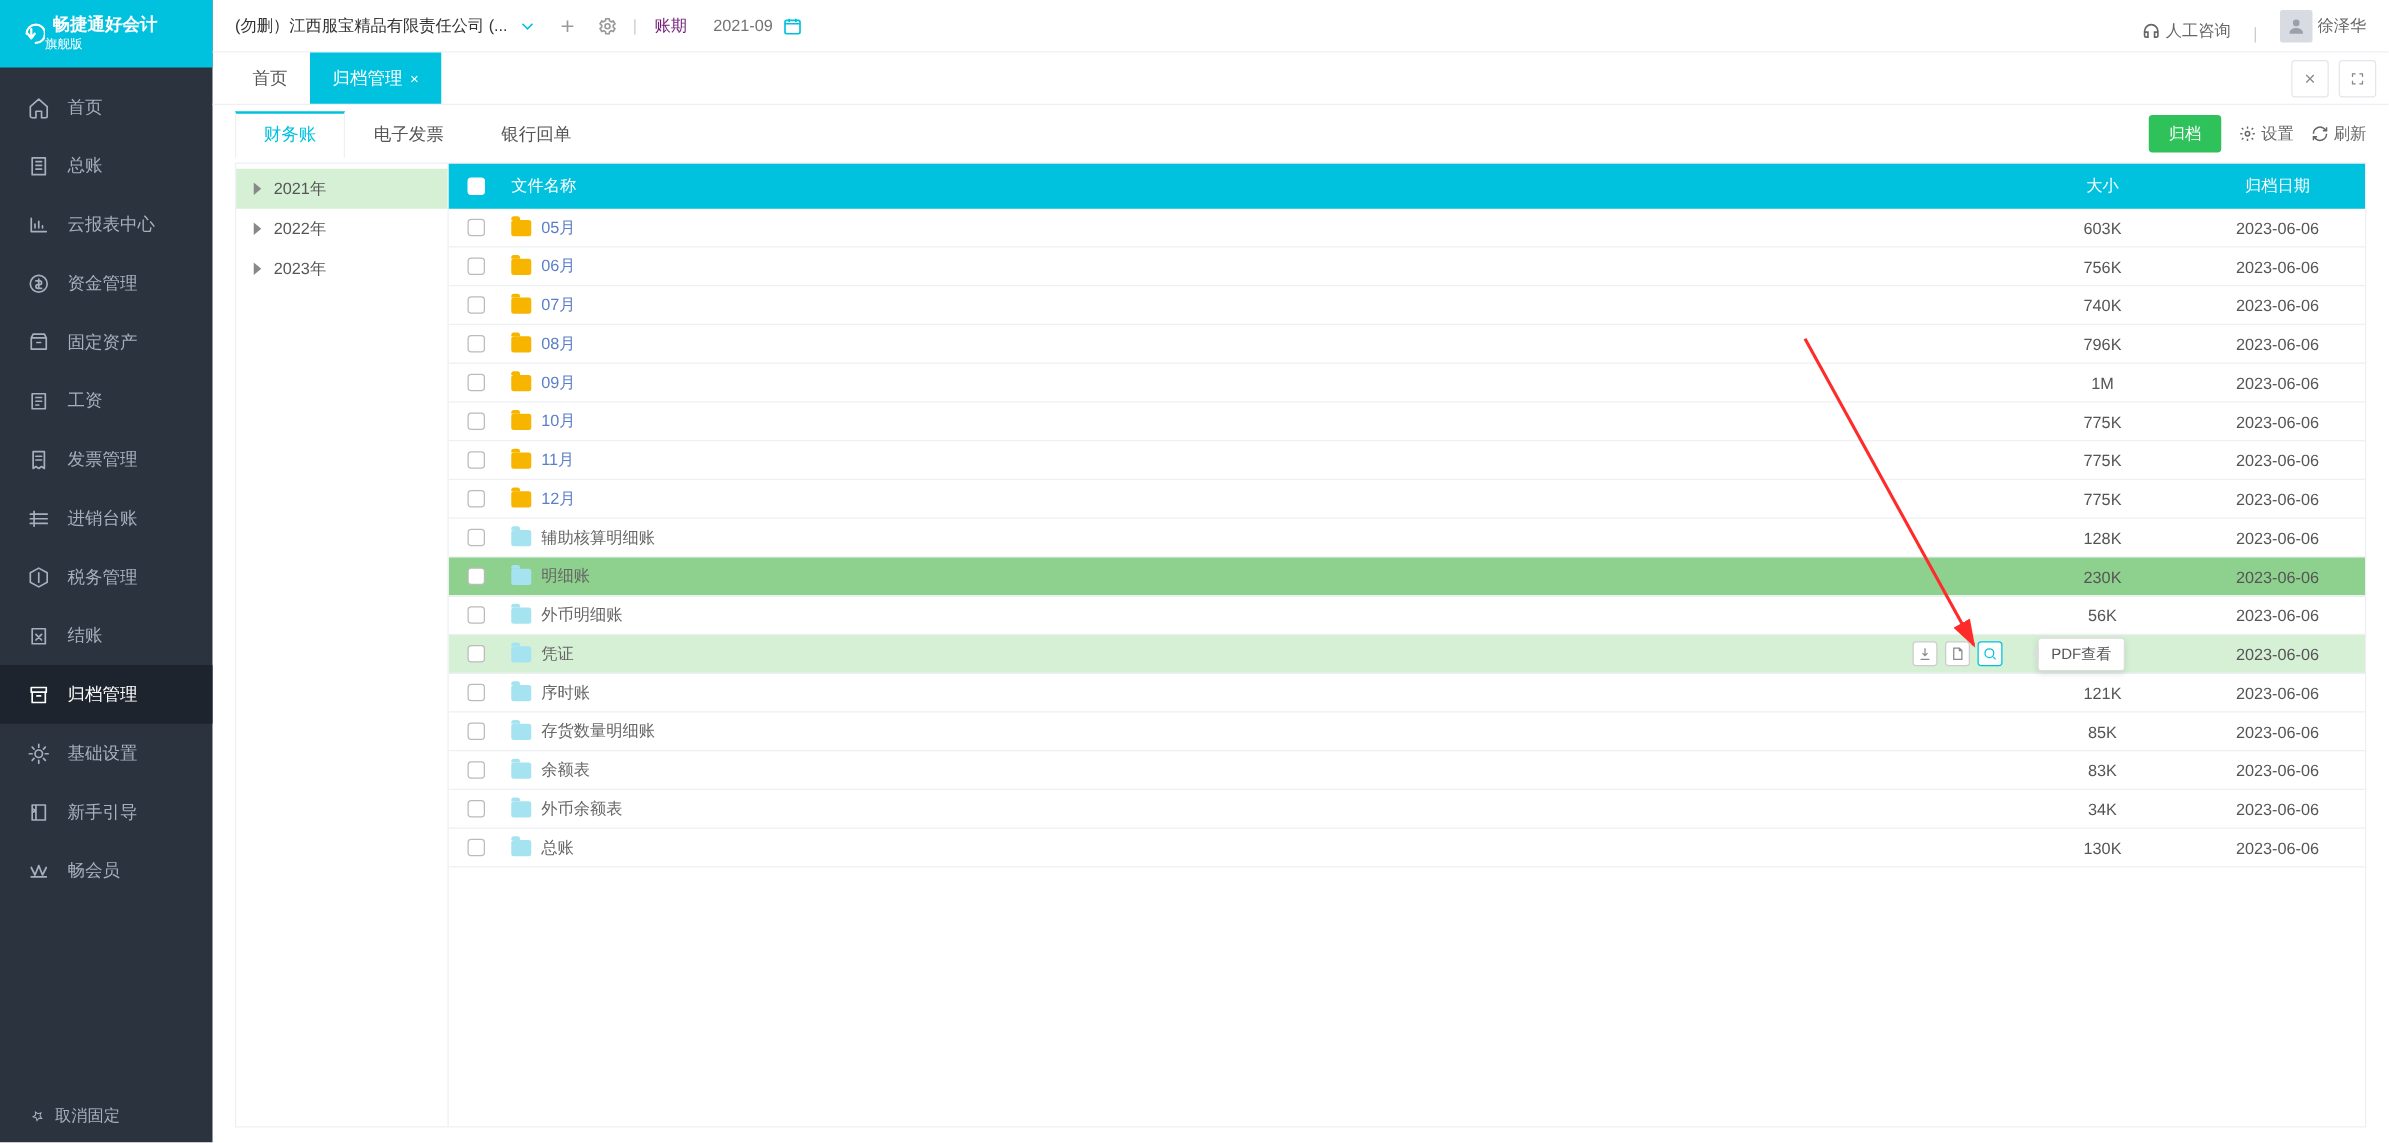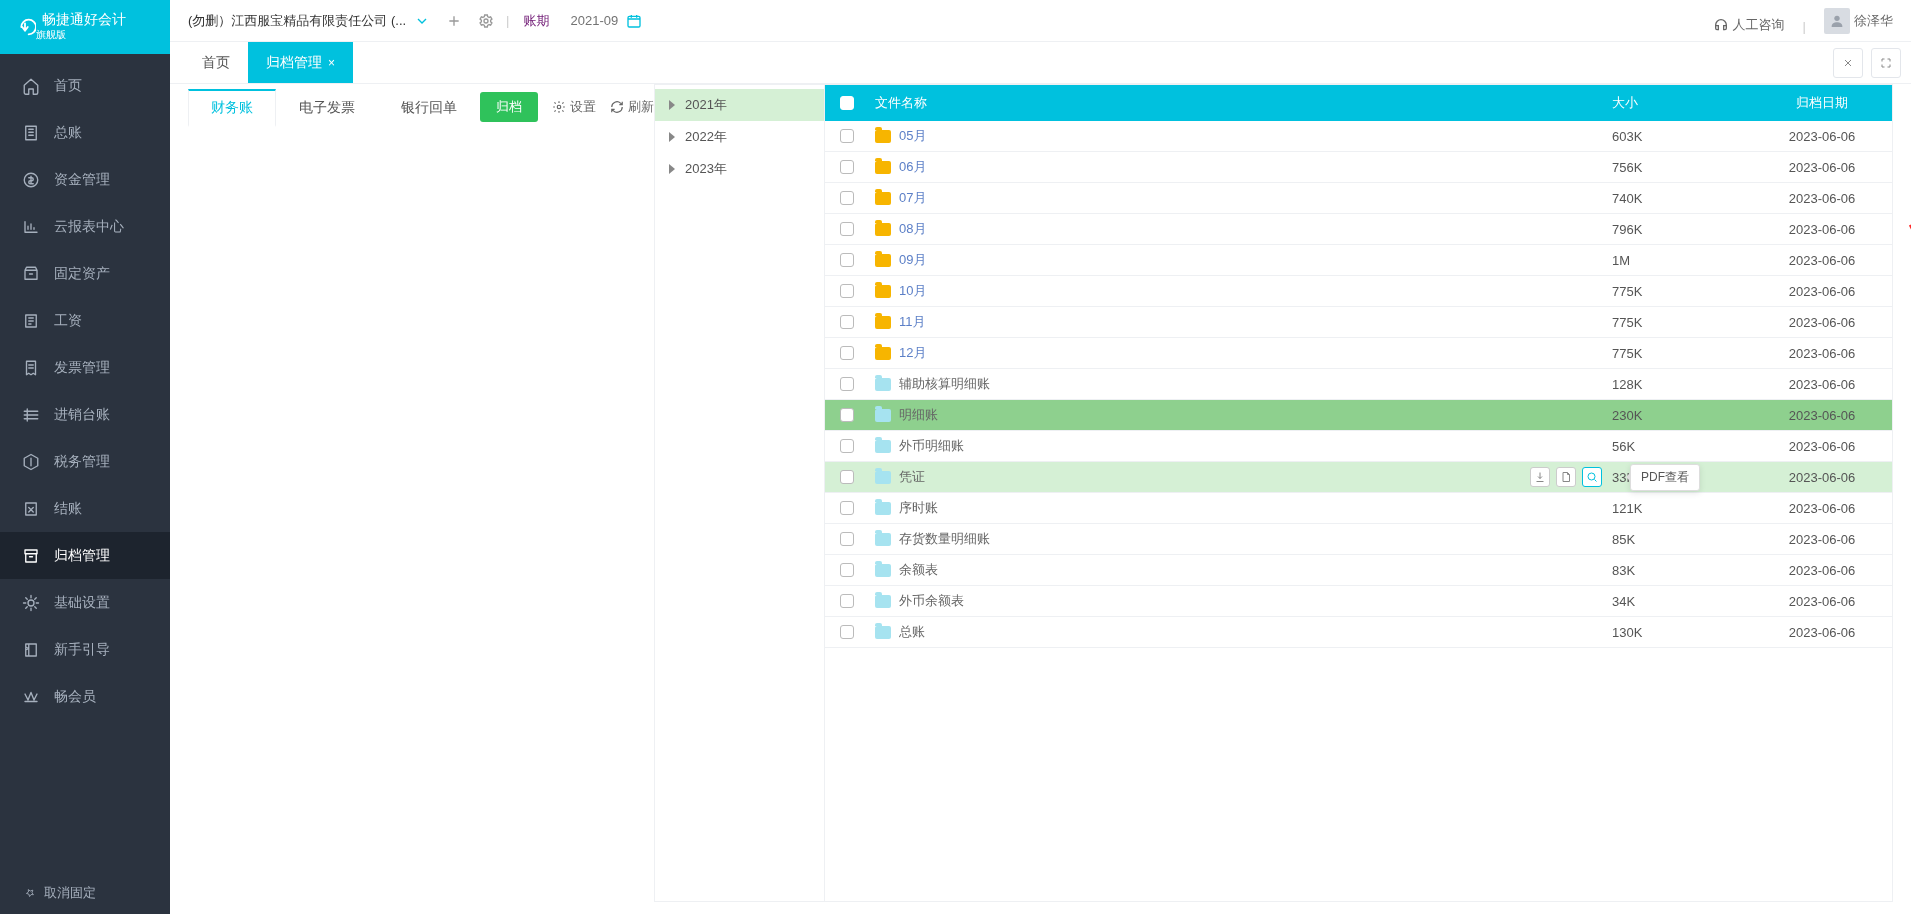--- a/index.html
+++ b/index.html
@@ -1,21 +1,21 @@
 <!DOCTYPE html>
 <html><head>
 <meta charset="utf-8">
 <style>
 *{box-sizing:border-box;margin:0;padding:0}
 body{font-family:"Microsoft YaHei","PingFang SC",Arial,sans-serif;font-size:13px;color:#333;background:#fff;overflow:hidden}
 .app{display:flex;height:914px;width:1911px}
 .sidebar{width:170px;background:#2b333f;color:#a6b0bd;display:flex;flex-direction:column;flex-shrink:0}
 .logo-bar{height:54px;background:#00c1de;display:flex;align-items:center;padding:0 14px;color:#fff}
 .logo-bar svg{flex-shrink:0}
-.logo-txt{margin-left:6px;font-size:14px;line-height:1;font-weight:400}
+.logo-txt{margin-left:6px;font-size:14px;line-height:1;font-weight:700}
 .logo-sub{font-size:10px;margin-top:2px}
 .nav{flex:1;padding-top:8px}
 .nav-item{display:flex;align-items:center;height:47px;padding:0 22px;cursor:pointer;font-size:14px}
 .nav-item svg{width:18px;height:18px;margin-right:14px;flex-shrink:0}
 .nav-item.active{background:#1d242e;color:#fff}
 .pin-bar{height:42px;display:flex;align-items:center;padding:0 22px;color:#a6b0bd;cursor:pointer;font-size:13px}
 .pin-bar svg{width:16px;height:16px;margin-right:6px}
 .main{flex:1;display:flex;flex-direction:column;min-width:0}
 .topbar{height:42px;display:flex;align-items:center;padding:0 18px;border-bottom:1px solid #eef0f3;color:#666}
 .company{font-size:13px;color:#333;max-width:260px;white-space:nowrap;overflow:hidden;text-overflow:ellipsis}
@@ -27,37 +27,37 @@
 .tb-spacer{flex:1}
 .tb-right{display:flex;align-items:flex-end;gap:14px;color:#666}
 .tb-right .link{display:flex;align-items:center;cursor:pointer;gap:4px}
 .avatar{width:26px;height:26px;background:#d8dce2;border-radius:2px;display:flex;align-items:center;justify-content:center}
 .tabs{height:42px;border-bottom:1px solid #eef0f3;display:flex;align-items:stretch;padding-left:14px}
 .tab{padding:0 18px;display:flex;align-items:center;cursor:pointer;color:#555;font-size:14px;position:relative}
 .tab.active{background:#00c1de;color:#fff}
 .tab .close{margin-left:6px;font-size:12px}
 .tabs-right{margin-left:auto;display:flex;align-items:center;padding-right:10px;gap:8px}
 .sq-btn{width:30px;height:30px;border:1px solid #e3e6eb;border-radius:3px;display:flex;align-items:center;justify-content:center;cursor:pointer;color:#888}
-.content{flex:1;display:flex;padding:0 18px 12px;min-height:0}
+.content{flex:1;display:flex;flex-direction:column;padding:0 18px 12px;min-height:0}
 .subtabs{display:flex;align-items:center;height:46px}
 .subtab{padding:0 22px;height:38px;display:flex;align-items:center;cursor:pointer;color:#555;font-size:14px;border:1px solid transparent;border-bottom:none}
 .subtab.active{color:#00c1de;border-color:#eef0f3;border-bottom:2px solid #fff;background:#fff;position:relative;top:1px;border-top:2px solid #00c1de}
 .subtabs-right{margin-left:auto;display:flex;align-items:center;gap:14px}
 .btn-primary{background:#2fc25b;color:#fff;border:none;padding:6px 16px;border-radius:3px;cursor:pointer;font-size:13px}
 .link-btn{display:flex;align-items:center;gap:4px;color:#666;cursor:pointer;font-size:13px}
 .body{flex:1;display:flex;border:1px solid #eef0f3;min-height:0}
 .tree{width:170px;border-right:1px solid #eef0f3;padding-top:4px}
 .tree-item{display:flex;align-items:center;height:32px;padding:0 14px;cursor:pointer;color:#555;font-size:13px}
 .tree-item.sel{background:#d5f0d5}
 .tree-item .arrow{width:0;height:0;border-top:5px solid transparent;border-bottom:5px solid transparent;border-left:6px solid #888;margin-right:10px}
 .table-wrap{flex:1;display:flex;flex-direction:column;min-width:0;position:relative}
 .thead{display:flex;background:#00c1de;color:#fff;height:36px;align-items:center;font-size:13px}
 .col-chk{width:44px;display:flex;justify-content:center}
 .col-name{flex:1;padding-left:6px}
-.col-size{width:140px;text-align:left}
+.col-size{width:140px;text-align:center}
 .col-date{width:140px;text-align:center}
 .tbody{flex:1;overflow:auto}
 .row{display:flex;align-items:center;height:31px;border-bottom:1px solid #eef0f3;font-size:13px;color:#555;position:relative}
 .row.hl-dark{background:#8ed08e}
 .row.hl-light{background:#d5f0d5}
 .row .col-name{display:flex;align-items:center;gap:8px}
 .chk{width:14px;height:14px;border:1px solid #bbb;border-radius:3px;background:#fff;cursor:pointer}
 .chk.hd{border-color:#fff}
 .folder{width:16px;height:13px;background:#f7b500;border-radius:2px;position:relative;flex-shrink:0}
 .folder::before{content:"";position:absolute;top:-3px;left:0;width:7px;height:3px;background:#f7b500;border-radius:2px 2px 0 0}
@@ -95,29 +95,29 @@
           <span>首页</span>
         </div>
         <div class="nav-item">
           <svg viewBox="0 0 24 24" fill="none" stroke="currentColor" stroke-width="1.8" stroke-linecap="round" stroke-linejoin="round">
             <path d="M5 3h14v18H5zM9 7h6M9 11h6M9 15h6"></path>
           </svg>
           <span>总账</span>
         </div>
         <div class="nav-item">
           <svg viewBox="0 0 24 24" fill="none" stroke="currentColor" stroke-width="1.8" stroke-linecap="round" stroke-linejoin="round">
+            <path d="M4 19V5M4 19h16M8 15v-4M12 15V8M16 15v-2"></path>
+          </svg>
+          <span>云报表中心</span>
+        </div>
+        <div class="nav-item">
+          <svg viewBox="0 0 24 24" fill="none" stroke="currentColor" stroke-width="1.8" stroke-linecap="round" stroke-linejoin="round">
             <path d="M12 3a9 9 0 1 0 0 18 9 9 0 0 0 0-18zM12 7v10M9 9h4a2 2 0 1 1 0 4h-2a2 2 0 1 0 0 4h4"></path>
           </svg>
           <span>资金管理</span>
-        </div>
-        <div class="nav-item">
-          <svg viewBox="0 0 24 24" fill="none" stroke="currentColor" stroke-width="1.8" stroke-linecap="round" stroke-linejoin="round">
-            <path d="M4 19V5M4 19h16M8 15v-4M12 15V8M16 15v-2"></path>
-          </svg>
-          <span>云报表中心</span>
         </div>
         <div class="nav-item">
           <svg viewBox="0 0 24 24" fill="none" stroke="currentColor" stroke-width="1.8" stroke-linecap="round" stroke-linejoin="round">
             <path d="M4 7h16v12H4zM4 7l2-4h12l2 4M10 12h4"></path>
           </svg>
           <span>固定资产</span>
         </div>
         <div class="nav-item">
           <svg viewBox="0 0 24 24" fill="none" stroke="currentColor" stroke-width="1.8" stroke-linecap="round" stroke-linejoin="round">
             <path d="M5 4h14v16H5zM9 8h6M9 12h6M9 16h3"></path>

